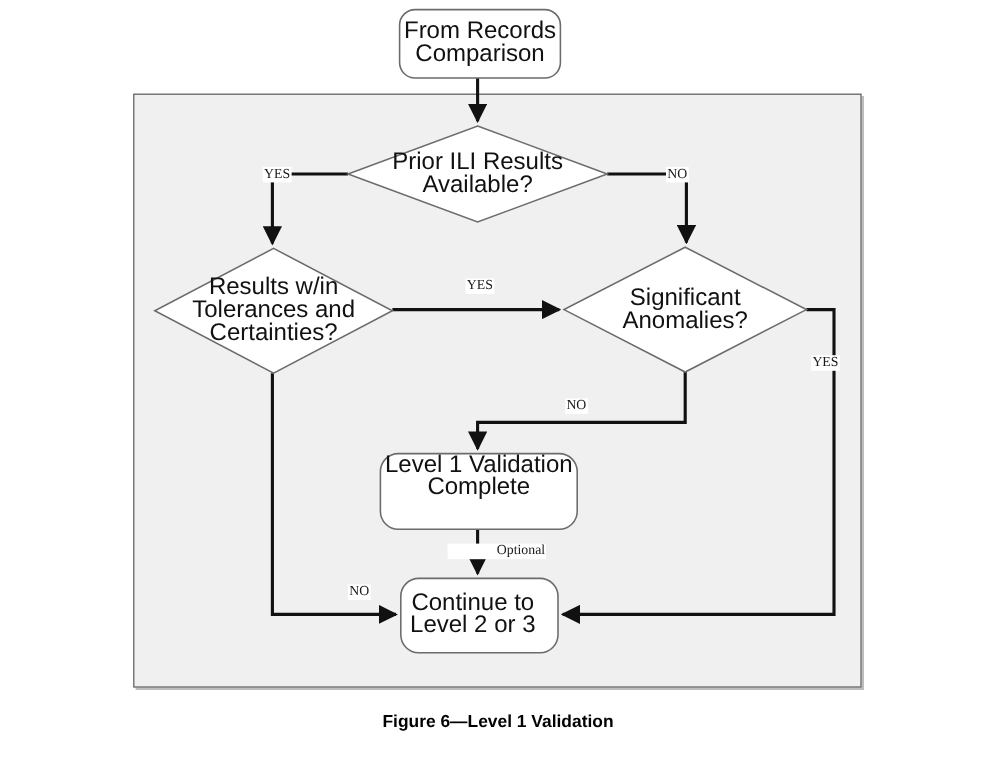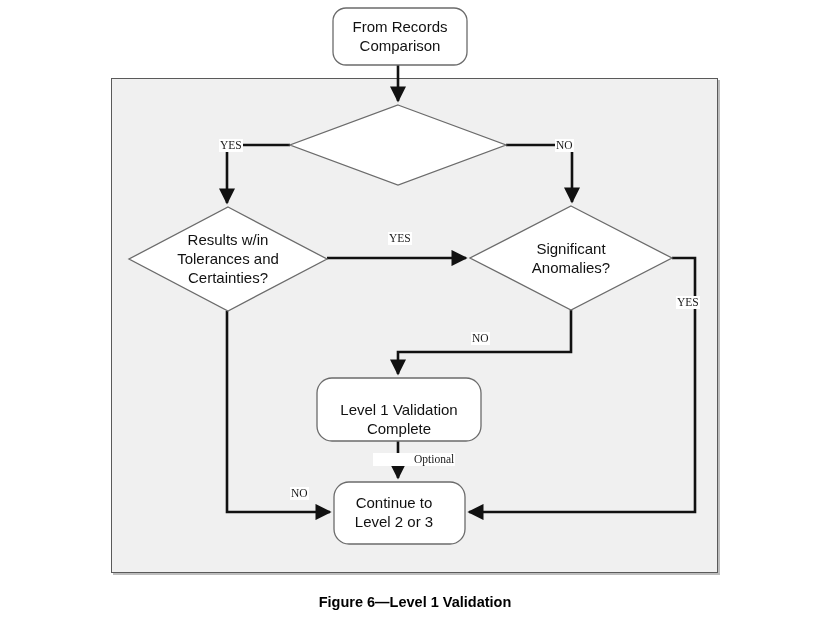--- a/index.html
+++ b/index.html
@@ -39,21 +39,21 @@
     left: 0;
     top: 0;
     width: 830px;
     height: 641px;
   }
 
   .node-text {
     position: absolute;
     text-align: center;
     font-family: "Liberation Sans", sans-serif;
-    font-size: 15px;
+    font-size: 20px;
     line-height: 19px;
     color: #111111;
     white-space: pre-line;
     pointer-events: none;
   }
 
   .edge-label {
     position: absolute;
     font-family: Liberation Serif, serif;
     font-size: 11.5px;
@@ -120,29 +120,31 @@
 
       <rect x="317" y="378" width="164" height="63" rx="15" ry="15"></rect>
 
       <rect x="334" y="482" width="131" height="62" rx="15" ry="15"></rect>
     </g>
   </svg>
 
   <div class="node-text" style="left:333px; top:17px; width:134px;">From Records
 Comparison</div>
 
+  <div class="node-text" style="left:290px; top:126px; width:216px;">Prior ILI Results
+Available?</div>
 
   <div class="node-text" style="left:129px; top:230px; width:198px;">Results w/in
 Tolerances and
 Certainties?</div>
 
   <div class="node-text" style="left:470px; top:239px; width:202px;">Significant
 Anomalies?</div>
 
-  <div class="node-text" style="left:317px; top:400px; width:164px;">Level 1 Validation
+  <div class="node-text" style="left:317px; top:378px; width:164px;">Level 1 Validation
 Complete</div>
 
   <div class="node-text" style="left:334px; top:493px; width:120px;">Continue to
 Level 2 or 3</div>
 
   <div class="edge-label" style="left:219px; top:139px;">YES</div>
 
   <div class="edge-label" style="left:555px; top:139px;">NO</div>
 
   <div class="edge-label" style="left:388px; top:232px;">YES</div>

